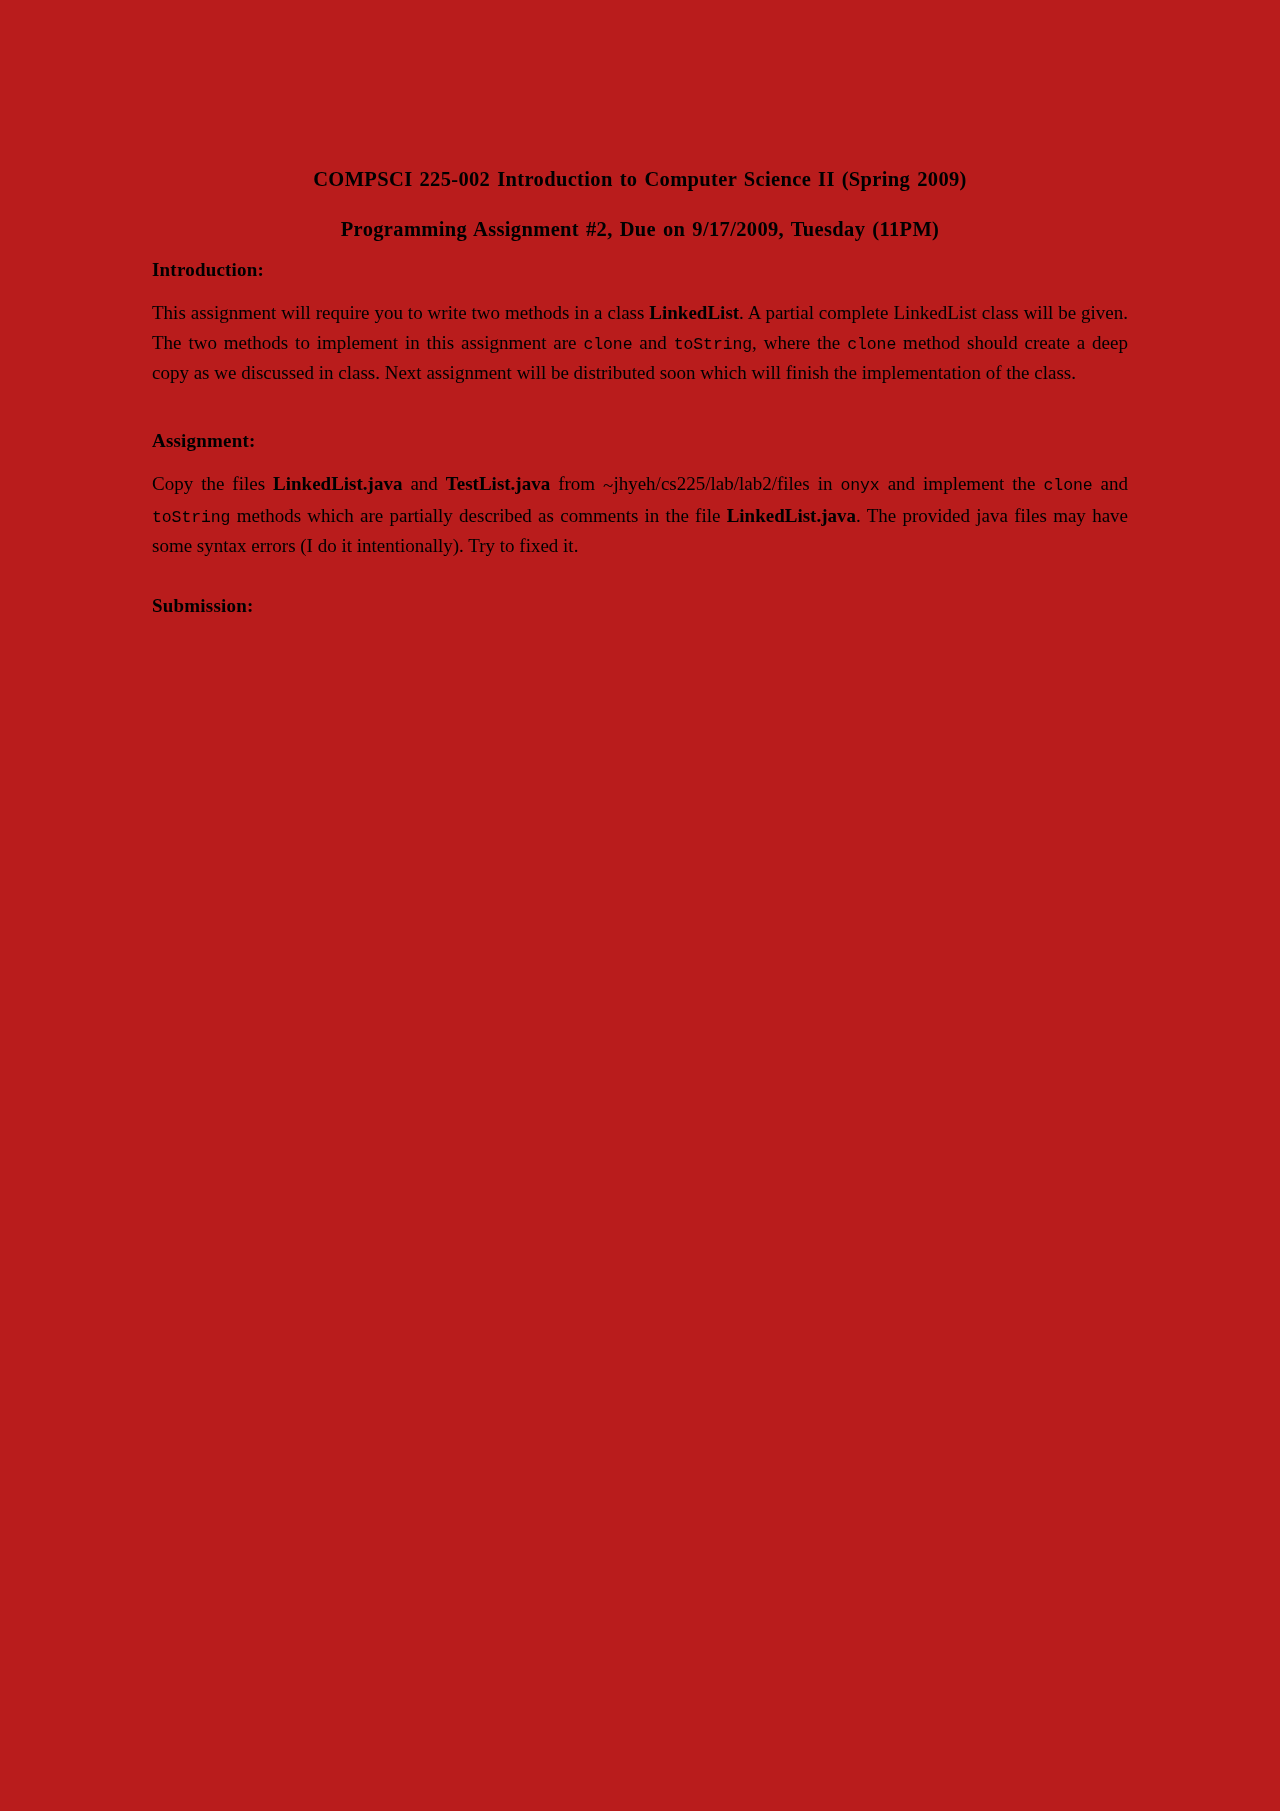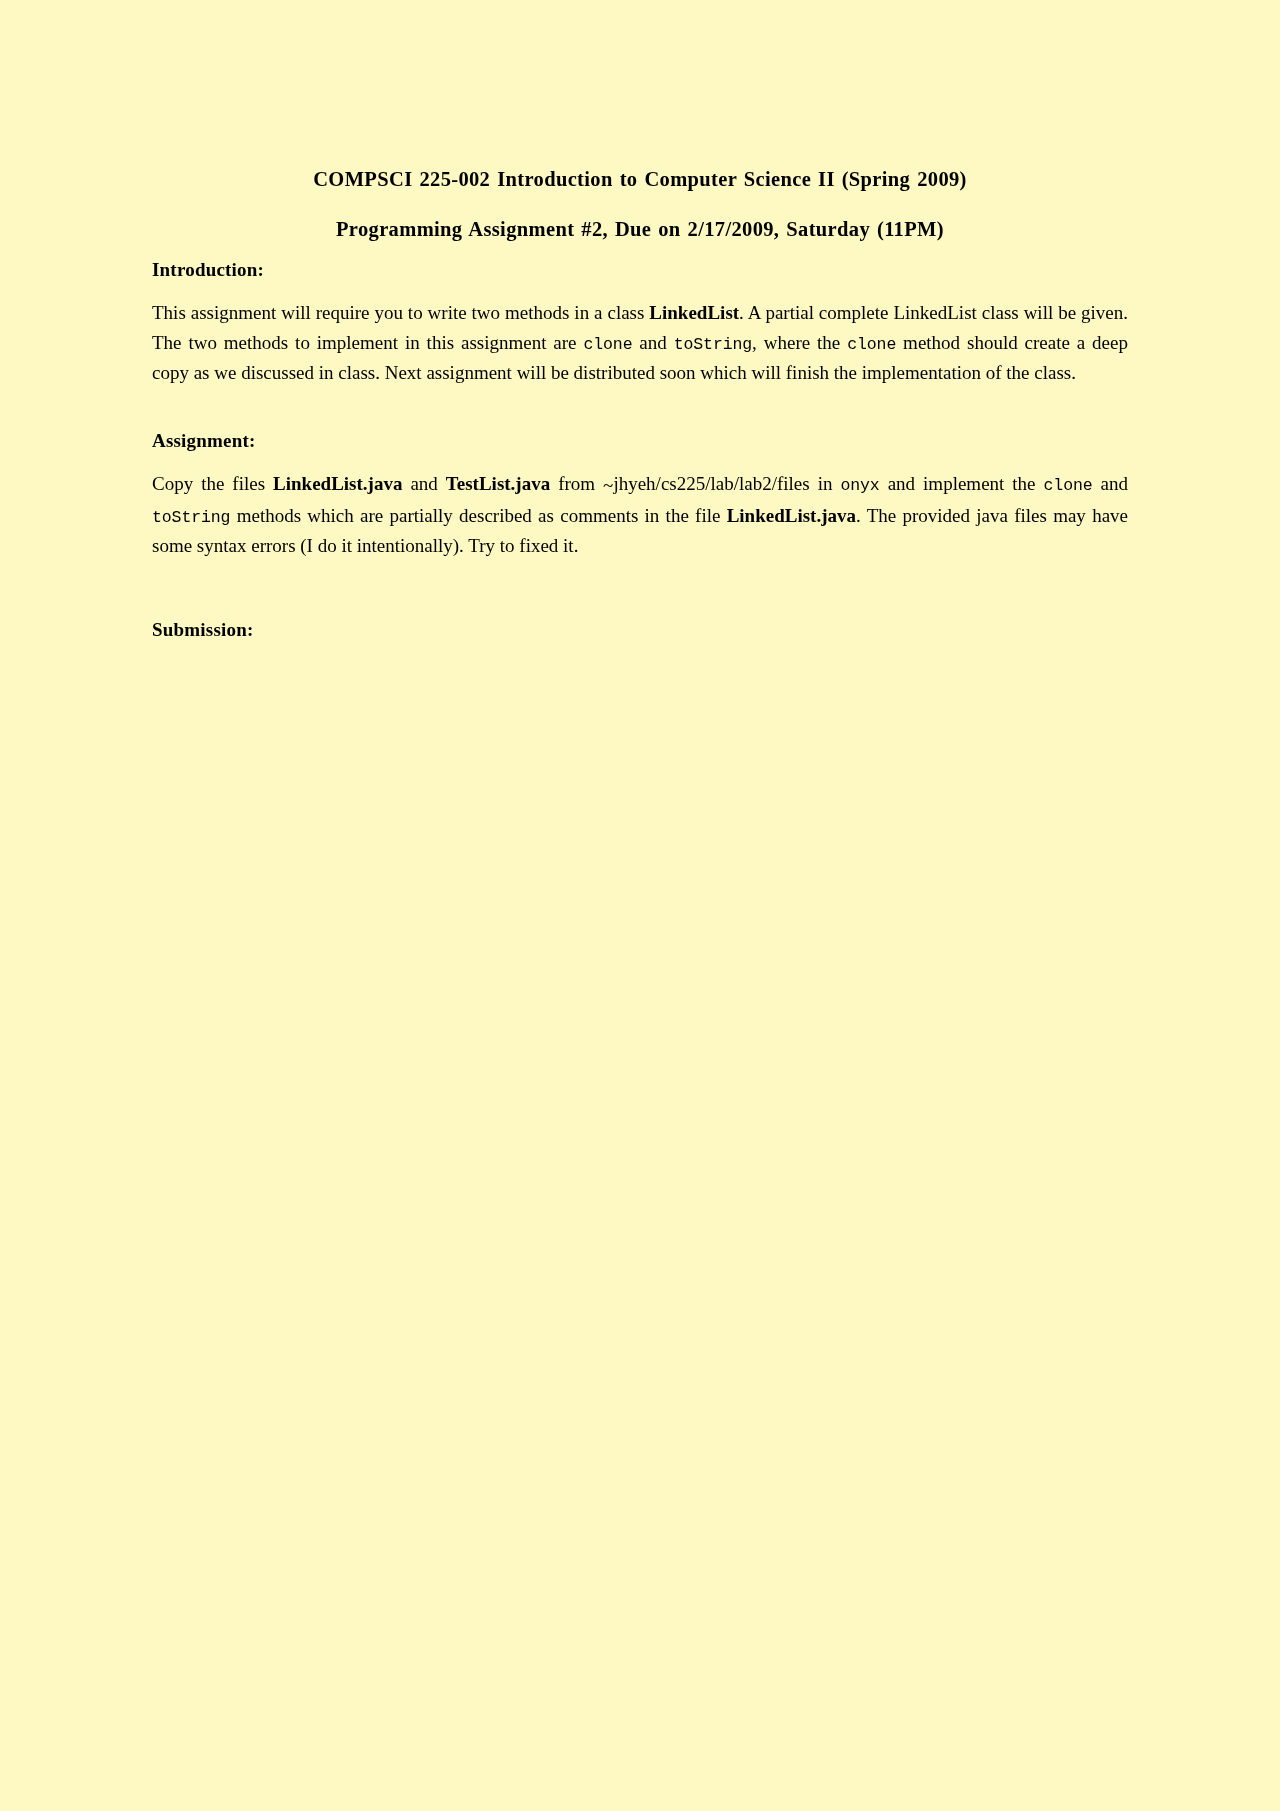--- a/index.html
+++ b/index.html
@@ -10,21 +10,21 @@
   body {
     font-family: "Liberation Serif", "DejaVu Serif", serif;
     color: #000000;
     -webkit-font-smoothing: antialiased;
   }
   .page {
     position: relative;
     width: 1280px;
     height: 1811px;
     margin: 0 auto;
-    background: #fef9c3;
+    background: #b91c1c;
     overflow: hidden;
   }
   .content {
     position: absolute;
     left: 152px;
     top: 150px;
     width: 976px;
   }
 
   
@@ -42,21 +42,21 @@
 
   
   .section-heading {
     font-weight: bold;
     font-size: 19px;
     letter-spacing: 0.2px;
     margin: 0;
   }
   .sec-intro   { }
   .sec-desc    { margin-top: 42px; }
-  .sec-submit  { margin-top: 58px; }
+  .sec-submit  { margin-top: 34px; }
 
   
   .body-par {
     font-size: 19px;
     line-height: 1.585;
     text-align: justify;
     text-justify: inter-word;
     margin: 17px 0 0 0;
     hyphens: none;
   }
@@ -82,21 +82,21 @@
   .tilde { font-size: 19px; vertical-align: -0.08em; }
 </style>
 </head>
 <body>
 
 <div class="page">
   <div class="content">
 
     <h1 class="doc-title line1">COMPSCI 225-002 Introduction to Computer Science II (Spring 2009)</h1>
 
-    <h1 class="doc-title line2">Programming Assignment #2, Due on 2/17/2009, Saturday (11PM)</h1>
+    <h1 class="doc-title line2">Programming Assignment #2, Due on 9/17/2009, Tuesday (11PM)</h1>
 
     <h2 class="section-heading sec-intro">Introduction:</h2>
 
     <p class="body-par"><span>This assignment will require you to write two methods in a class </span><b class="sf">LinkedList</b><span>. A partial complete LinkedList class will be given. The two methods to implement in this assignment are </span><code>clone</code><span> and </span><code>toString</code><span>, where the </span><code>clone</code><span> method should create a deep copy as we discussed in class. Next assignment will be distributed soon which will finish the implementation of the class.</span></p>
 
     <h2 class="section-heading sec-desc">Assignment:</h2>
 
     <p class="body-par"><span>Copy the files </span><b class="sf">LinkedList.java</b><span> and </span><b class="sf">TestList.java</b><span> from </span><span class="tilde">~</span><span>jhyeh/cs225/lab/lab2/files in </span><code>onyx</code><span> and implement the </span><code>clone</code><span> and </span><code>toString</code><span> methods which are partially described as comments in the file </span><b class="sf">LinkedList.java</b><span>. The provided java files may have some syntax errors (I do it intentionally). Try to fixed it.</span></p>
 
     <h2 class="section-heading sec-submit">Submission:</h2>

